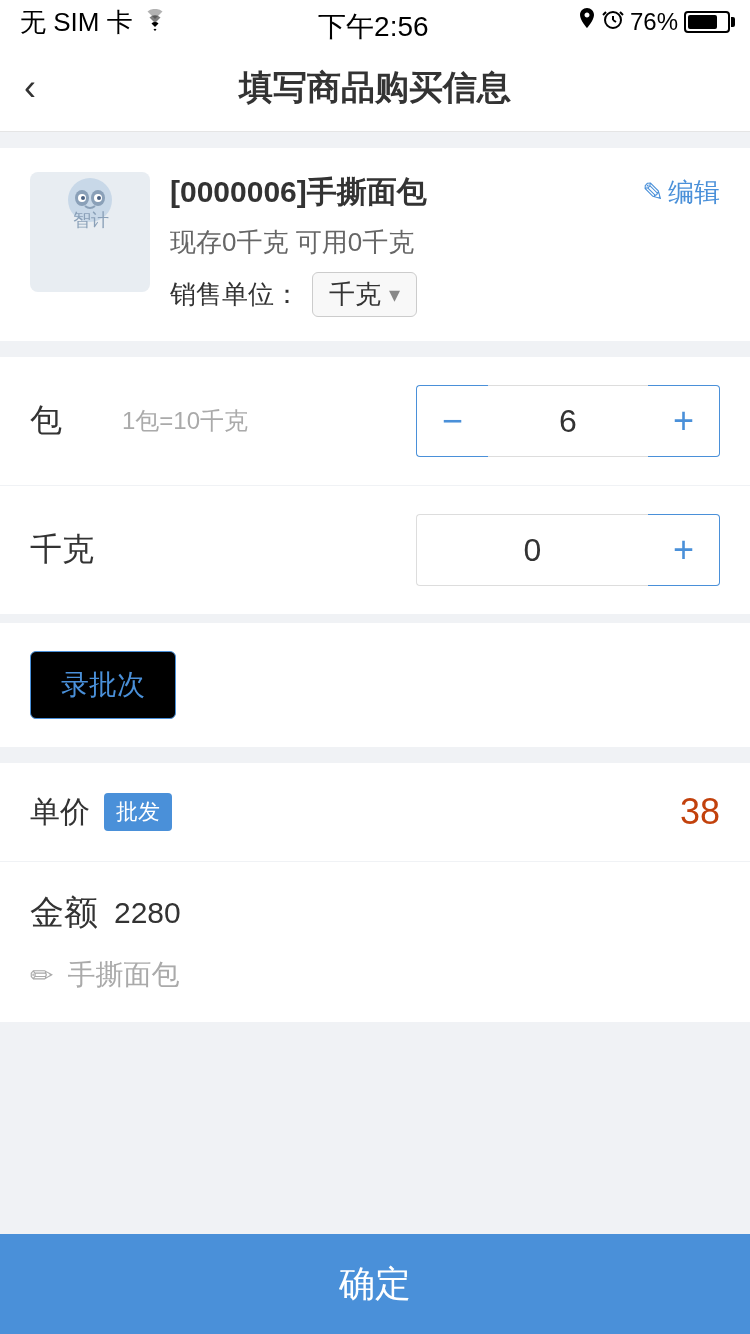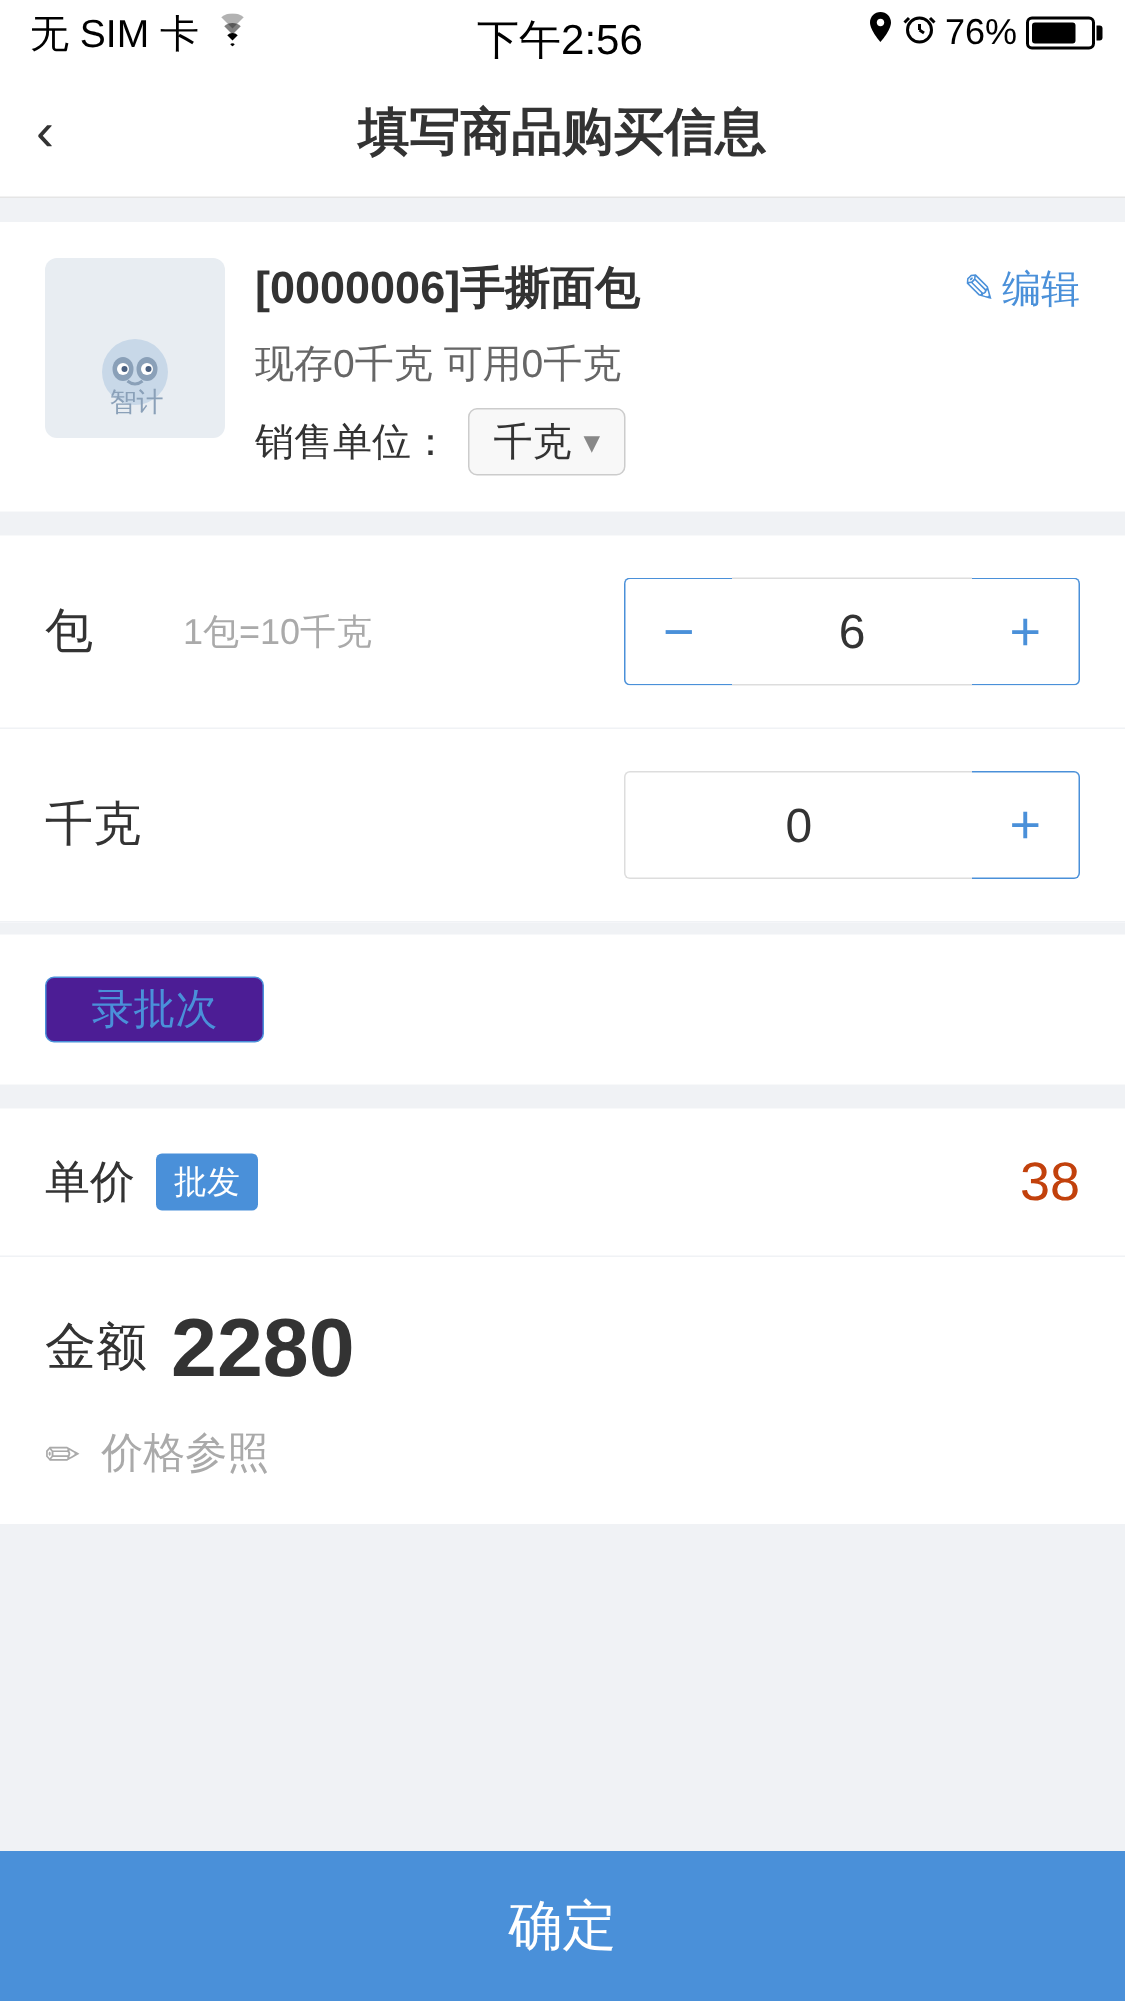--- a/index.html
+++ b/index.html
@@ -70,21 +70,21 @@
       display: flex;
       align-items: flex-start;
       gap: 20px;
     }
     .product-image {
       width: 120px;
       height: 120px;
       background: #e8edf2;
       border-radius: 8px;
       display: flex;
-      align-items: flex-end;
+      align-items: flex-start;
       justify-content: center;
       flex-shrink: 0;
     }
     .product-image-icon {
       font-size: 48px;
       color: #8aa0b8;
     }
     .product-info { flex: 1; }
     .product-name-row {
       display: flex;
@@ -195,22 +195,22 @@
       border-top: 8px solid #f0f2f5;
     }
     .total-label {
       font-size: 32px;
       color: #333;
       font-weight: 500;
     }
     .record-batch-btn {
       border: 1px solid #4a90d9;
       color: #4a90d9;
-      background: #4c1d95;
-      padding: 2px 30px;
+      background: #000000;
+      padding: 14px 30px;
       font-size: 28px;
       border-radius: 6px;
       cursor: pointer;
     }
 
     
     .price-section {
       background: #fff;
       padding: 28px 30px;
       margin-top: 16px;
@@ -256,21 +256,21 @@
       padding: 28px 30px;
       margin-top: 0;
     }
     .amount-row {
       display: flex;
       align-items: center;
       gap: 16px;
       margin-bottom: 20px;
     }
     .amount-label { font-size: 34px; color: #333; font-weight: 500; }
-    .amount-value { font-size: 55px; color: #333; font-weight: 700; }
+    .amount-value { font-size: 30px; color: #333; font-weight: 400; }
     .note-row {
       display: flex;
       align-items: center;
       gap: 14px;
     }
     .note-icon { font-size: 28px; color: #aaa; }
     .note-text { font-size: 28px; color: #aaa; }
 
     
     .empty-area {
@@ -409,19 +409,19 @@
   <span class="price-value">38</span>
 </div>
 
 <div class="amount-section">
   <div class="amount-row">
     <span class="amount-label">金额</span>
     <span class="amount-value">2280</span>
   </div>
   <div class="note-row">
     <span class="note-icon">✏</span>
-    <span class="note-text">价格参照</span>
+    <span class="note-text">手撕面包</span>
   </div>
 </div>
 
 <div class="empty-area" style="height:300px;"></div>
 
 <button class="confirm-btn">确定</button>
 
 </body></html>

